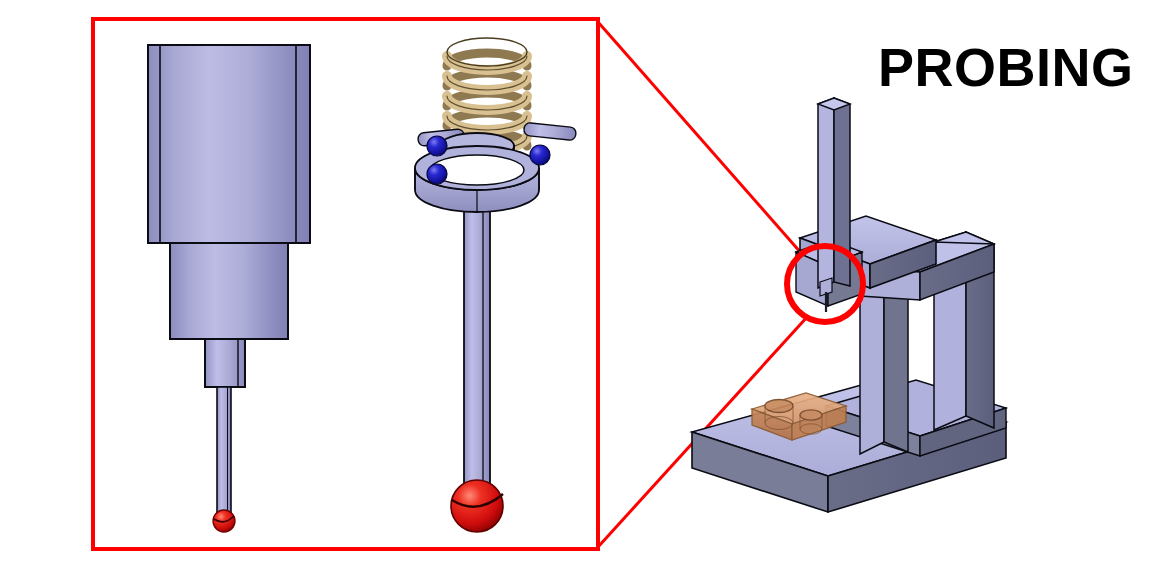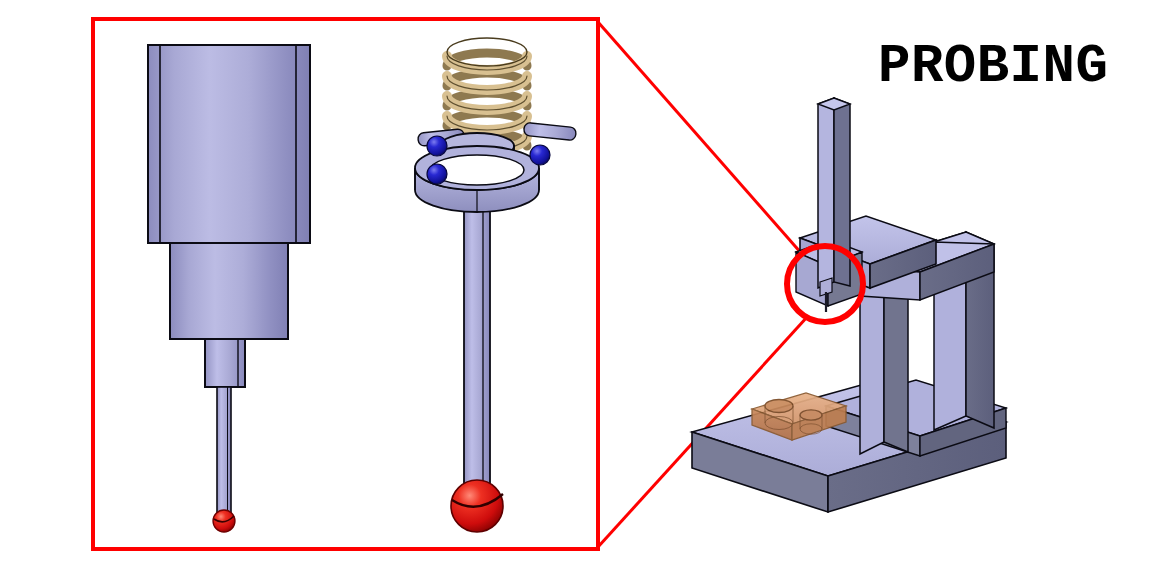--- a/index.html
+++ b/index.html
@@ -21,21 +21,21 @@
   #scene {
     position: absolute;
     inset: 0;
     width: 1160px;
     height: 582px;
   }
   #title-label {
     position: absolute;
     left: 878px;
     top: 36px;
-    font-family: Liberation Mono, monospace;
+    font-family: Liberation Sans, sans-serif;
     font-size: 54px;
     font-weight: bold;
     letter-spacing: 0.5px;
     color: #000000;
     white-space: nowrap;
     user-select: none;
   }
 </style>
 </head>
 <body>

